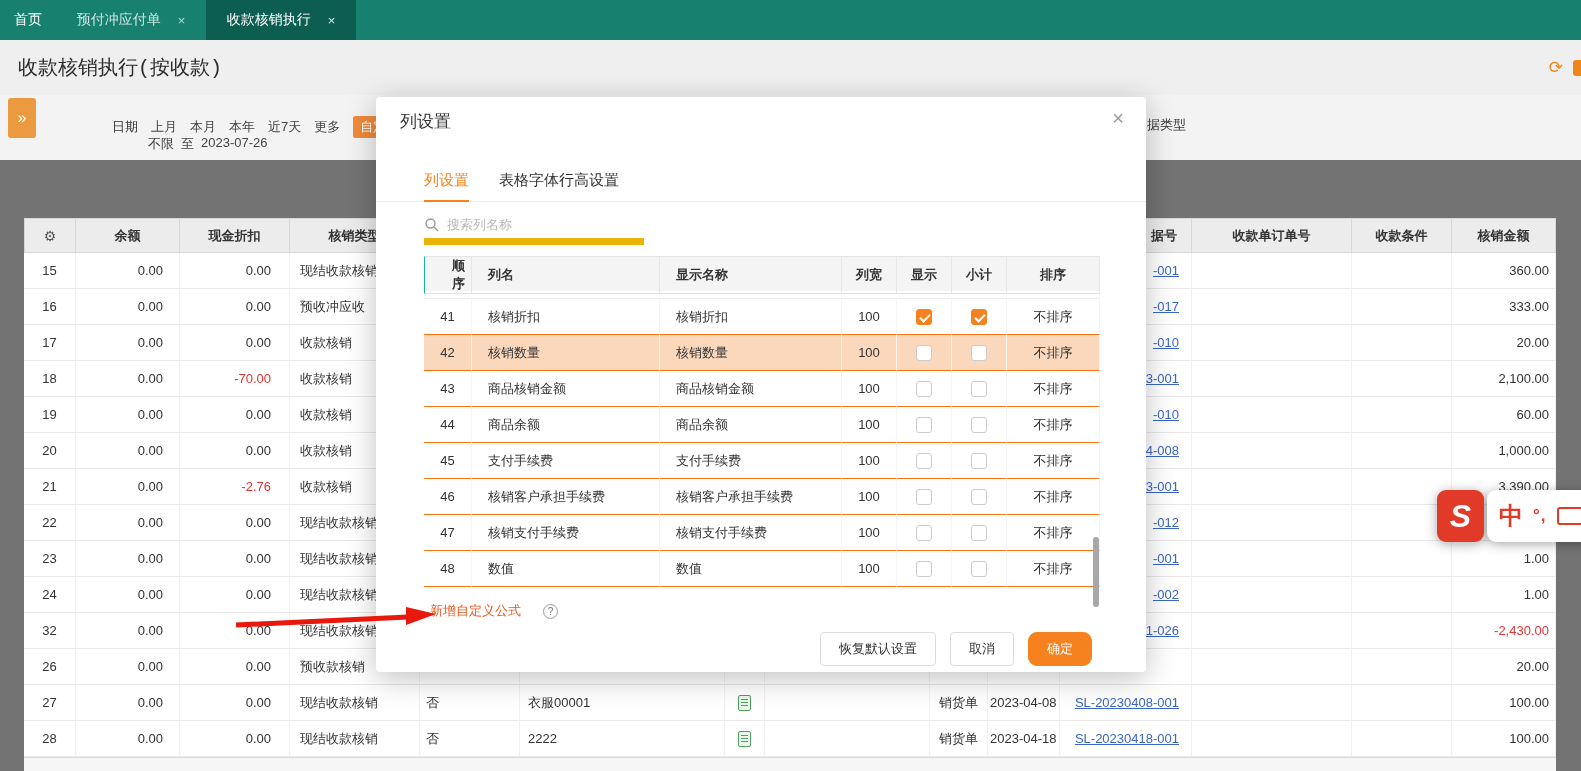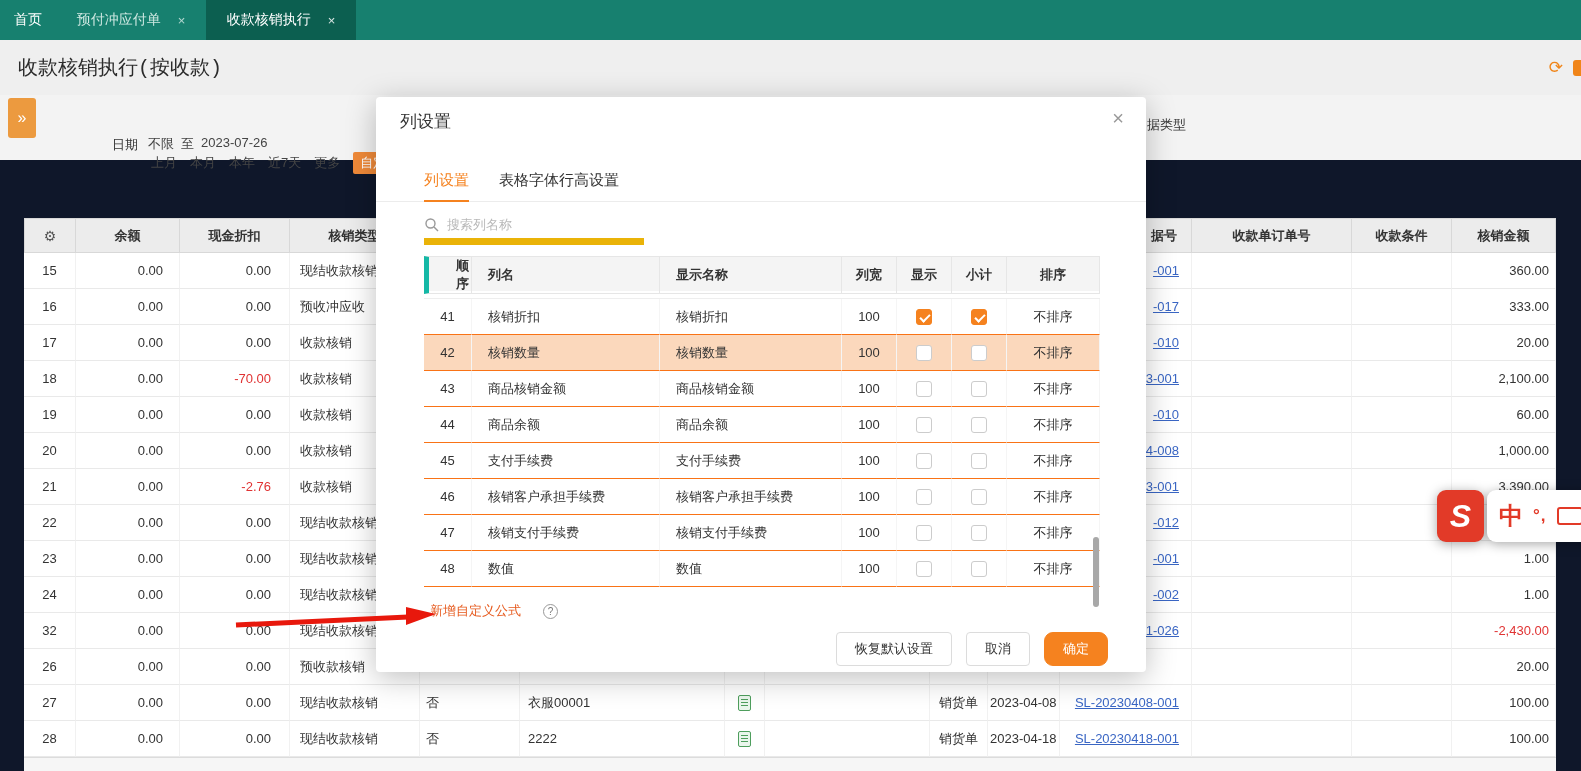--- a/index.html
+++ b/index.html
@@ -1,39 +1,39 @@
 <!DOCTYPE html>
 <html><head>
 <meta charset="utf-8">
 <style>
   * { margin:0; padding:0; box-sizing:border-box; }
   html,body { width:1581px; height:771px; overflow:hidden; }
   body { font-family:"Liberation Sans","DejaVu Sans",sans-serif; background:#fff; }
-  #app { position:relative; width:1581px; height:771px; background:#0f172a; overflow:hidden; }
+  #app { position:relative; width:1581px; height:771px; background:#737373; overflow:hidden; }
 
   
   #topbar { position:absolute; top:0; left:0; right:0; height:40px; background:#17806F; display:flex; align-items:stretch; color:#fff; font-size:14px; }
   .home { padding:0 14px; display:flex; align-items:center; }
   .ttab { width:150px; display:flex; align-items:center; justify-content:center; gap:17px; color:#CFE8E2; cursor:default; }
   .ttab.active { background:#0C5F50; color:#fff; }
   .tclose { font-size:13px; opacity:.85; }
 
   
   #titlebar { position:absolute; top:40px; left:0; right:0; height:55px; background:#EFEFEF; display:flex; align-items:center; padding:0 18px;font-family:Liberation Mono, monospace; }
   #page-title { font-size:20px; color:#2B2B2B; }
   .title-icons { margin-left:auto; display:flex; align-items:center; gap:10px; }
   .refresh { color:#F08519; font-size:17px; }
   .partial-ic { width:16px; height:16px; background:#F08519; border-radius:3px; margin-right:-26px; }
 
   
   #filterbar { position:absolute; top:95px; left:0; right:0; height:65px; background:#F3F3F3; font-size:13px; color:#444; }
   #expand-btn { position:absolute; left:8px; top:3px; width:28px; height:40px; background:#EC9A3F; color:#fff; border-radius:3px; display:flex; align-items:center; justify-content:center; font-size:16px; }
   .frow1 { position:absolute; left:112px; top:21px; display:flex; gap:13px; align-items:center; }
   .flabel { color:#333; }
-  .chip { color:#444;margin-top:36px; }
+  .chip { color:#444; }
   .chip-custom { background:#F08A39; color:#fff; padding:2px 7px; border-radius:2px; }
   .frow2 { position:absolute; left:148px; top:40px; display:flex; gap:7px; color:#444; }
   .right-partial { position:absolute; left:1147px; top:21px; color:#333; }
 
   
   #grid { position:absolute; left:24px; top:218px; width:1532px; font-size:13px; color:#333; }
   .gcols { display:grid; grid-template-columns:52px 104px 110px 130px 100px 205px 40px 165px 58px 72px 132px 160px 100px 104px; }
   .ghead { background:#ECECEC; height:35px; font-weight:700; }
   .ghead > div { display:flex; align-items:center; justify-content:center; border-right:1px solid #D8D8D8; border-top:1px solid #D8D8D8; border-bottom:1px solid #D8D8D8; }
   .ghead > div:first-child { border-left:1px solid #D8D8D8; }
@@ -59,35 +59,35 @@
   .mtabs { position:absolute; left:0; right:0; top:74px; display:flex; gap:30px; padding-left:48px; border-bottom:1px solid #ECECEC; font-size:15px; }
   .mtab { padding-bottom:10px; color:#333; }
   .mtab.active { color:#F5821F; border-bottom:2px solid #F5821F; margin-bottom:-1px; }
   .msearch { position:absolute; left:48px; top:120px; width:220px; border-bottom:7px solid #eab308; display:flex; align-items:center; gap:8px; padding-bottom:6px; }
   .msearch input { border:none; outline:none; font-size:13px; width:180px; background:transparent; color:#333; }
   .msearch input::placeholder { color:#B8B8B8; }
   .mtable { position:absolute; left:48px; top:159px; width:676px; }
   .mcols { display:grid; grid-template-columns:48px 188px 182px 55px 55px 55px 93px; }
   .mhead { background:#F4F4F4; height:35px; font-weight:700; }
   .mhead > div { display:flex; align-items:center; border:1px solid #E6E6E6; border-left:none; }
-  .mhead > div:first-child { border-left:5px solid #14b8a6;padding-left:27px; }
+  .mhead > div:first-child { border-left:1px solid #14b8a6;padding-left:27px; }
   .mh-c { justify-content:center; }
   .mh-l { padding-left:16px; }
   .mrow-sliver { height:8px; border-bottom:1px solid #EEE; }
   .mrow { height:36px; }
   .mrow > div { display:flex; align-items:center; border-bottom:1px solid #f97316; border-right:1px solid #F5F5F5; }
   .mrow.hl { background:#FBD8BC; }
   .cb { width:16px; height:16px; border:1px solid #CCC; border-radius:3px; background:#fff; position:relative; display:inline-block; }
   .cb.on { background:#F5821F; border-color:#F5821F; }
   .cb.on::after { content:""; position:absolute; left:5px; top:2px; width:4px; height:8px; border-right:2px solid #fff; border-bottom:2px solid #fff; transform:rotate(45deg); }
   .mscroll { position:absolute; left:717px; top:195px; width:6px; height:415px; }
   .mthumb { position:absolute; top:245px; left:0; width:6px; height:70px; background:#A8A8A8; border-radius:3px; }
   .add-formula { position:absolute; left:54px; top:505px; color:#E65A1E; display:flex; align-items:center; gap:22px; }
   .help { width:15px; height:15px; border:1px solid #999; border-radius:50%; color:#777; font-size:10px; display:flex; align-items:center; justify-content:center; }
-  .mbuttons { position:absolute; right:38px; top:535px; display:flex; gap:14px;margin-left:48px; }
+  .mbuttons { position:absolute; right:54px; top:535px; display:flex; gap:14px;margin-left:48px; }
   .btn { height:34px; padding:0 18px; border-radius:4px; font-size:13px; background:#fff; border:1px solid #DCDCDC; color:#333; font-family:inherit; }
   .btn.primary { background:#F5821F; border-color:#F5821F; color:#fff;border-radius:9px; }
 
   
   #arrow { position:absolute; left:230px; top:598px; z-index:20; }
 
   
   #ime { position:absolute; left:1437px; top:490px; height:52px; z-index:15; display:flex; gap:3px; filter:drop-shadow(0 2px 6px rgba(0,0,0,.35)); }
   .ime-logo { width:47px; background:#E23A28; border-radius:9px; color:#fff; font-size:32px; font-weight:700; font-style:italic; display:flex; align-items:center; justify-content:center; }
   .ime-panel { width:120px; background:#fff; border-radius:9px; display:flex; align-items:center; gap:10px; padding:0 12px; color:#E23A28; }

